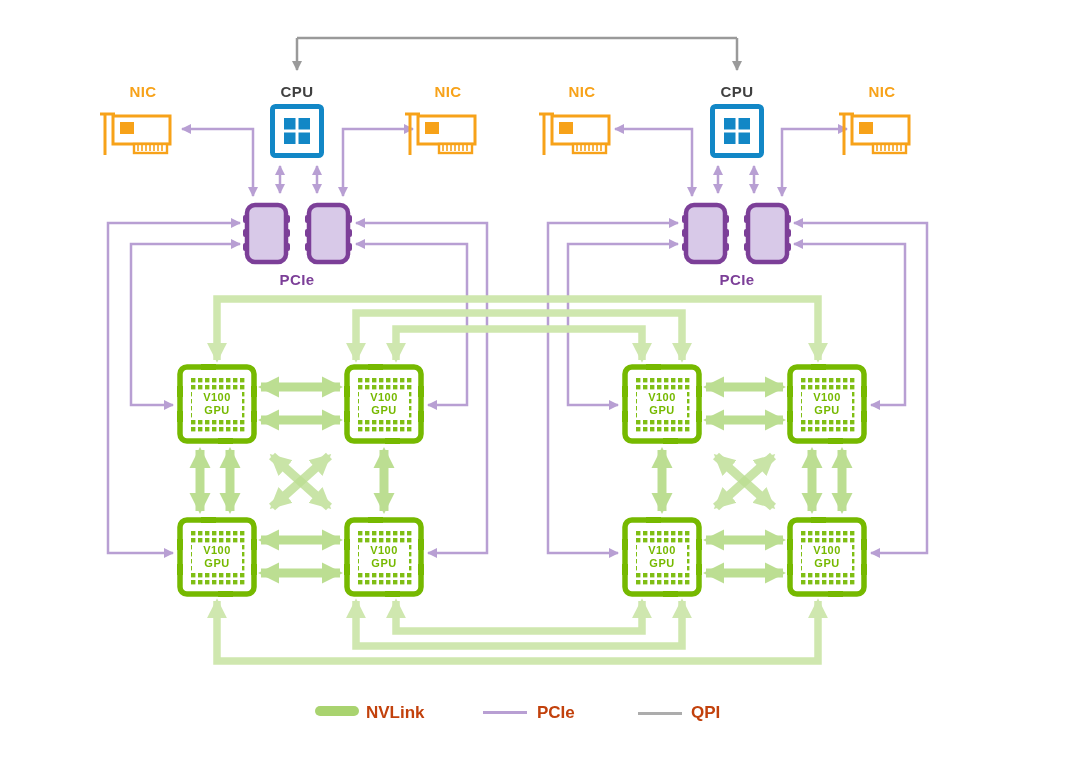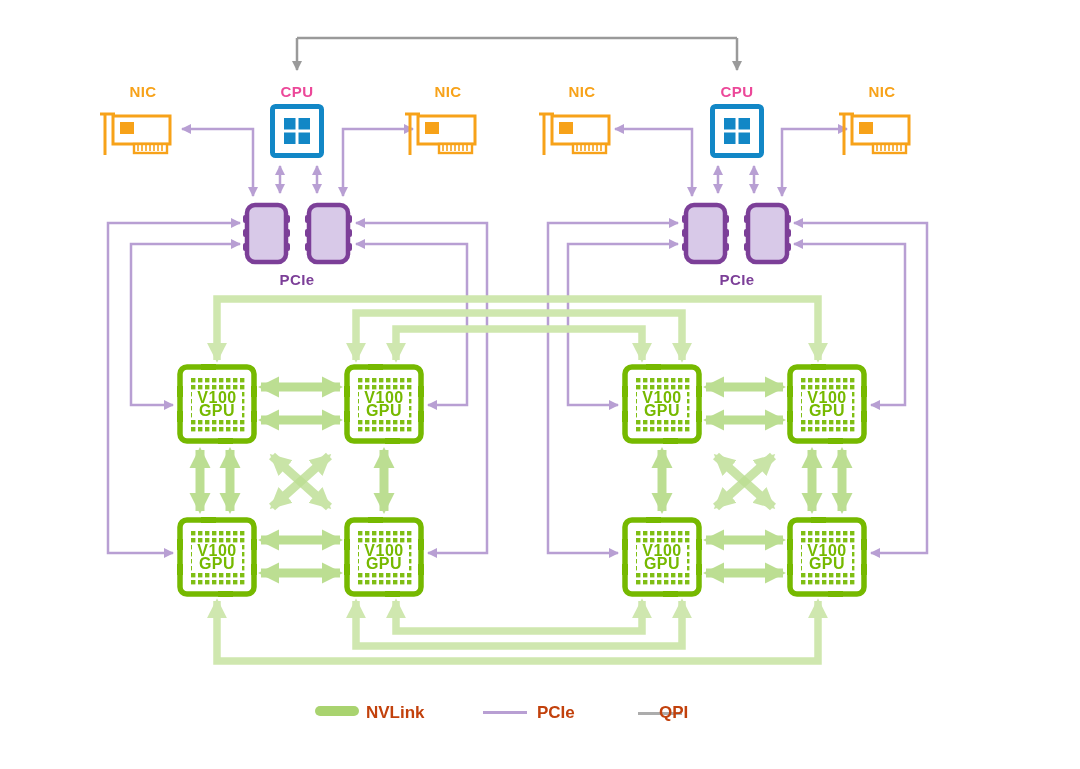--- a/index.html
+++ b/index.html
@@ -1,23 +1,23 @@
 <!DOCTYPE html>
 <html><head>
 <meta charset="utf-8">
 <style>
   html,body{margin:0;padding:0;background:#ffffff;}
   .canvas{position:relative;width:1080px;height:769px;background:#ffffff;overflow:hidden;
           font-family:"Liberation Sans",sans-serif;}
   .canvas svg.net{position:absolute;left:0;top:0;}
   .lbl{position:absolute;font-weight:bold;text-align:center;letter-spacing:.4px;}
   .lbl.nic{color:#F7A219;font-size:15px;width:60px;}
-  .lbl.cpu{color:#ec4899;font-size:15px;width:60px;}
+  .lbl.cpu{color:#404040;font-size:15px;width:60px;}
   .lbl.pcie{color:#7C3F98;font-size:15px;width:60px;}
-  .gpu-txt{position:absolute;width:64px;color:#76B900;font-weight:bold;font-size:16px;
+  .gpu-txt{position:absolute;width:64px;color:#76B900;font-weight:bold;font-size:11px;
            line-height:13px;text-align:center;letter-spacing:.5px;}
   .legend-label{position:absolute;color:#c2410c;font-weight:bold;font-size:17px;}
   .legend-swatch{position:absolute;left:315px;top:706px;width:44px;height:10px;
                  border-radius:5px;background:#A9D36F;}
   .legend-line{position:absolute;width:44px;}
   .legend-line.pcie{left:483px;top:711px;height:3px;background:#B89FD3;}
   .legend-line.qpi{left:638px;top:712px;height:2.5px;background:#ACACAC;}
 </style>
 </head>
 <body>
@@ -211,16 +211,16 @@
   <div>V100</div>
       <div>GPU</div>
     </div>
 
 <div>
   <div class="legend-swatch"></div>
   <div class="legend-label" style="left:366px;top:703px;">NVLink</div>
   <div class="legend-line pcie"></div>
   <div class="legend-label" style="left:537px;top:703px;">PCIe</div>
   <div class="legend-line qpi"></div>
-  <div class="legend-label" style="left:659px;top:703px;">QPI</div>
+  <div class="legend-label" style="left:691px;top:703px;">QPI</div>
 </div>
 
 </div>
 
 </body></html>

